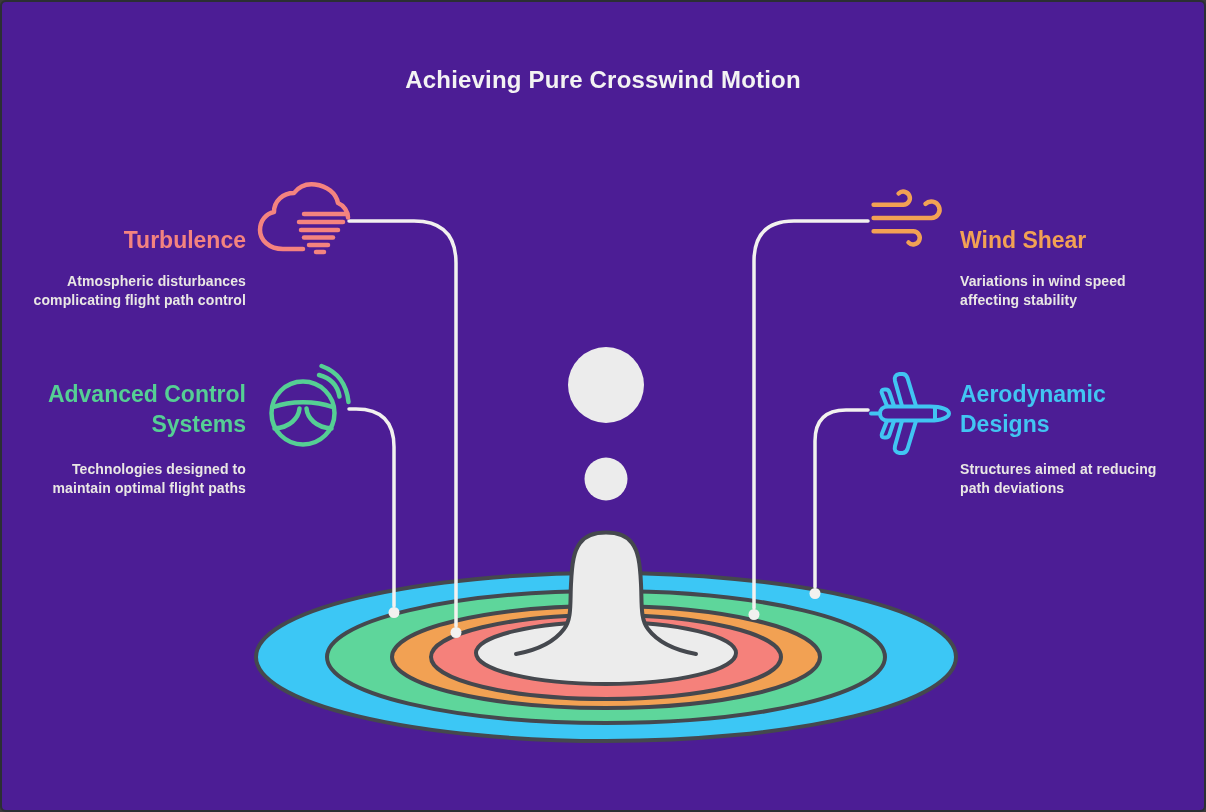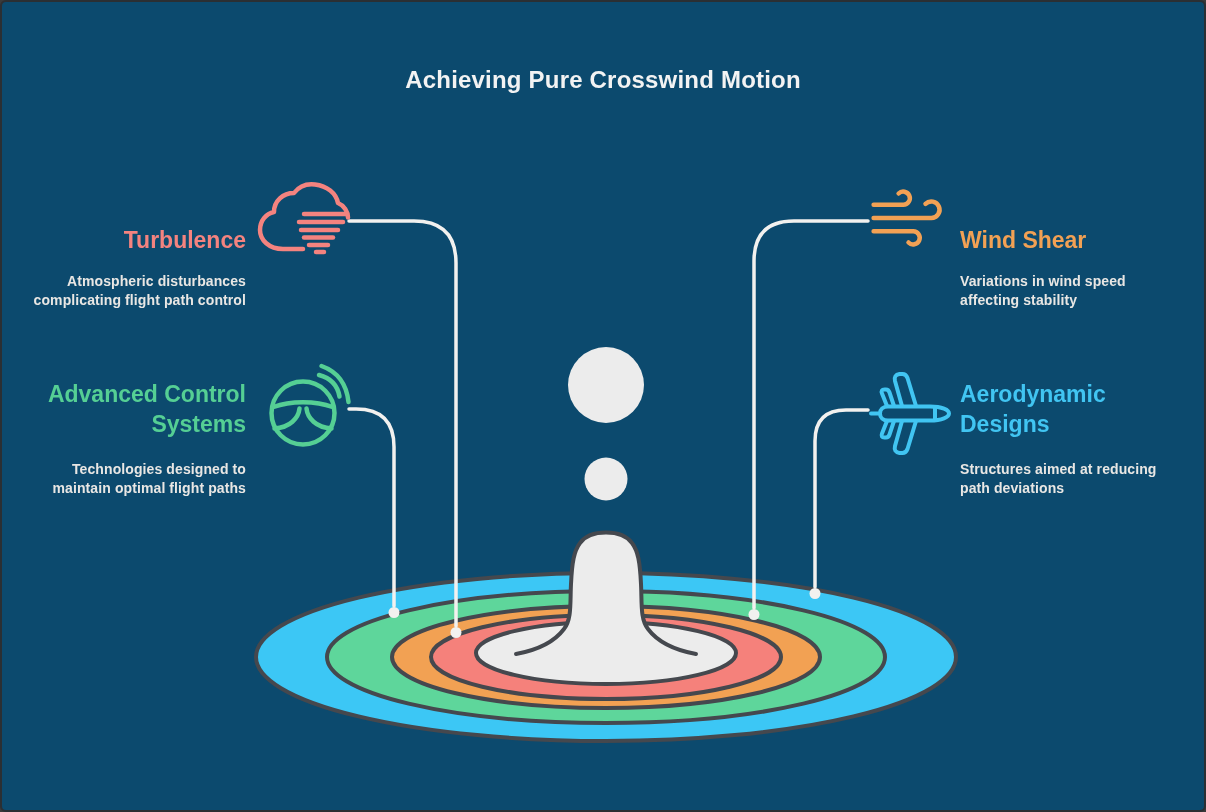--- a/index.html
+++ b/index.html
@@ -1,19 +1,19 @@
 <!DOCTYPE html>
 <html><head>
 <meta charset="utf-8">
 <style>
   html,body{margin:0;padding:0;background:#3a3a3a;}
   .canvas{
     position:relative;
     width:1206px;height:812px;
-    background:#0c4a6e;
+    background:#4c1d95;
     border:2px solid #2b2f33;
     border-radius:6px;
     box-sizing:border-box;
     overflow:hidden;
     font-family:"Liberation Sans", sans-serif;
   }
   .title{
     position:absolute;top:64px;left:0;width:100%;
     text-align:center;
     font-size:24px;font-weight:bold;color:#f3f3f3;letter-spacing:.2px;

